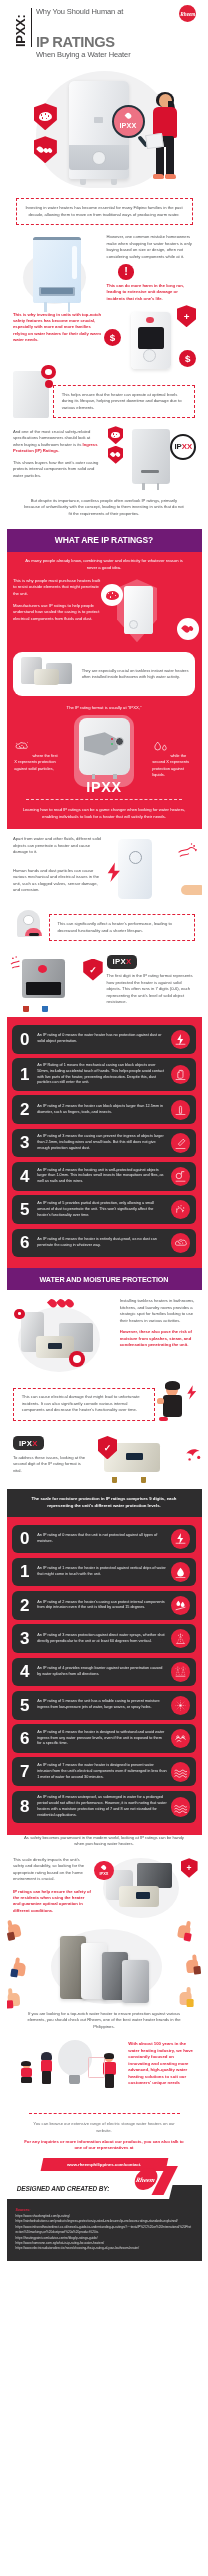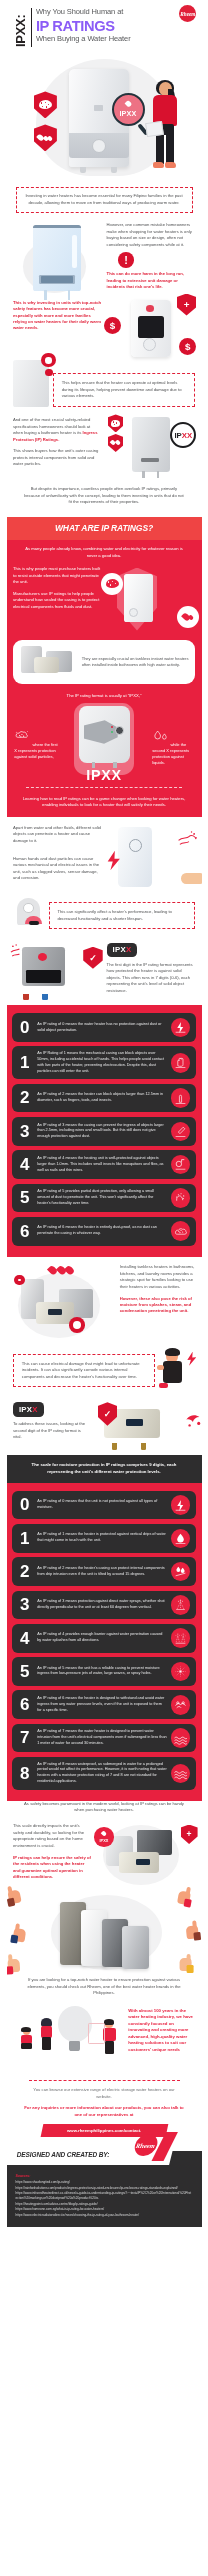--- a/index.html
+++ b/index.html
@@ -14,21 +14,21 @@
   .header { position:relative; padding:7.2px 6.5px 2.6px 6.5px; }
   .hdr-row { display:flex; align-items:flex-start; }
   .ipxx-vert {
     writing-mode:vertical-rl; transform:rotate(180deg);
     font-size:13px; font-weight:bold; letter-spacing:-0.3px;
     color:#231f20; line-height:1; height:40px; margin-left:1.3px;
   }
   .hdr-divider { width:0.7px; background:#231f20; height:39px; margin:1.3px 4.6px 0 3.3px; }
   .hdr-text { flex:1; padding-top:0.7px; }
   .hdr-l1 { font-size:7.5px; color:#58595b; letter-spacing:-0.1px; line-height:1.15; }
-  .hdr-l2 { font-size:14.7px; font-weight:bold; color:#8b5cf6; letter-spacing:-0.4px; line-height:1.05; margin:2px 0 0; }
+  .hdr-l2 { font-size:14.7px; font-weight:bold; color:#737373; letter-spacing:-0.4px; line-height:1.05; margin:18px 0 0; }
   .hdr-l3 { font-size:7.5px; color:#58595b; letter-spacing:-0.1px; line-height:1.15; margin-top:0.7px; }
   .rheem-logo {
     position:absolute; top:5.2px; right:5.2px;
     width:17px; height:17px; border-radius:50%;
     background:#e01f38; color:#fff;
     display:flex; align-items:center; justify-content:center;
     font-size:5.2px; font-style:italic; font-weight:bold;
     font-family:"Liberation Serif", serif;
   }
 
@@ -148,22 +148,22 @@
     clip-path:polygon(50% 0,100% 16%,100% 62%,50% 100%,0 62%,0 16%);
     display:flex; align-items:center; justify-content:center; color:#fff; font-size:9.8px; font-weight:bold;
   }
   .gear {
     width:14.3px; height:14.3px; border-radius:50%; background:#d8112e; position:relative;
   }
   .gear::after { content:""; position:absolute; inset:3.9px; background:#fff; border-radius:50%; }
 
   
   .banner {
-    background:#ef4444; color:#fff; text-align:center;
-    font-size:8.5px; font-weight:bold; font-style:italic;
+    background:#701a75; color:#fff; text-align:center;
+    font-size:8.5px; font-weight:bold; 
     letter-spacing:-0.1px; padding:6.5px 3.9px;
   }
   .banner.sm { font-size:7.2px; }
   .red-section { background:#e8203f; color:#fff; padding:6.5px 0 7.8px; }
   .red-section .body-txt, .red-section .center-txt { color:#fff; }
   .center-txt { text-align:center; font-size:4.2px; line-height:1.6; padding:0 15.6px; }
 
   
   .white-card {
     background:#fff; border-radius:9px; margin:5.2px 6.5px; padding:5.2px 6.5px;
@@ -621,20 +621,21 @@
               <circle cx="13" cy="10" r="1" fill="#fff"></circle>
               <circle cx="16" cy="13" r="1" fill="#fff"></circle>
               <circle cx="11" cy="14" r="1" fill="#fff"></circle>
             </svg>
         </div>
       </div>
 
     </div>
   </div>
 
+  <div class="banner sm">WATER AND MOISTURE PROTECTION</div>
 
   <div class="two-col" style="padding-top:7.8px">
     <div class="col" style="position:relative;min-height:78px;flex:1.35">
       <div style="position:absolute;left:5.2px;top:9px;width:82px;height:65px;background:#f2f2f3;border-radius:50%"></div>
       <div style="position:absolute;left:7.8px;top:14.3px;width:23.4px;height:40px;background:linear-gradient(110deg,#eeeff0,#b7b9bc);border-radius:3.3px"></div>
       <div style="position:absolute;left:46px;top:25px;width:34px;height:29px;background:linear-gradient(110deg,#d6d8da,#a7aaae);border-radius:2px"></div>
       <div style="position:absolute;left:23.4px;top:38px;width:38px;height:22px;background:linear-gradient(110deg,#f0eee4,#c3c0b4);border-radius:3.3px">
         <div style="position:absolute;left:11.7px;top:6.5px;width:14.3px;height:6.5px;background:#1f2b3a;border-radius:1.3px"></div>
       </div>
       <div style="position:absolute;left:36px;top:1.3px;display:flex;gap:2px">

